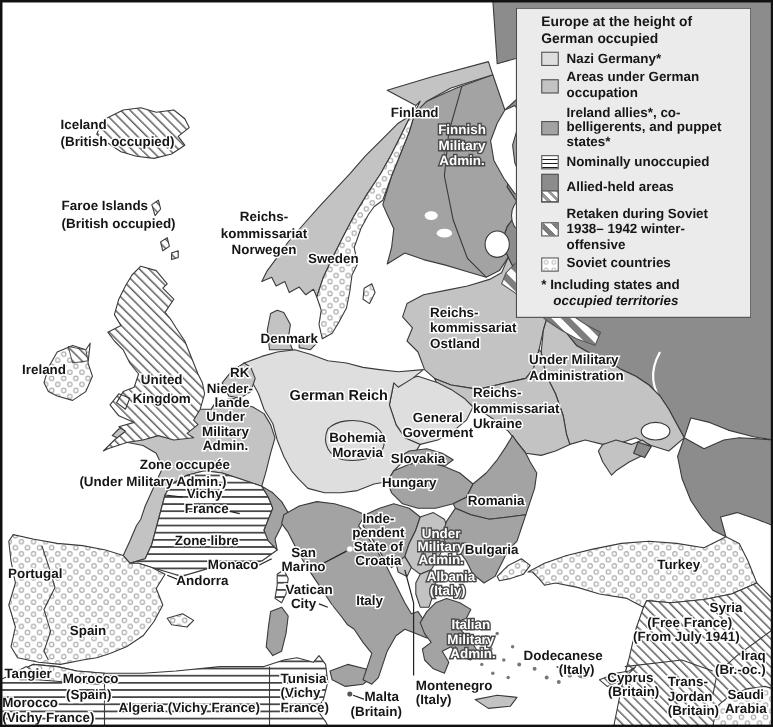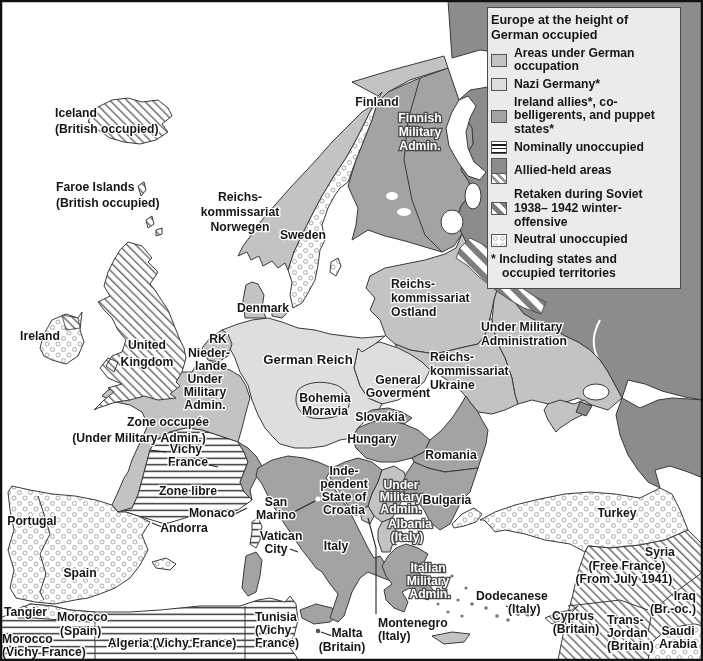--- a/index.html
+++ b/index.html
@@ -12,36 +12,36 @@
   .f-ally{fill:var(--c-allies);}
   .f-dark{fill:var(--c-allied);}
   .f-sea{fill:#ffffff;}
   .ln{fill:none;stroke:#3a3a3a;stroke-width:1;}
   .ldr{fill:none;stroke:#222;stroke-width:1.1;}
   path.rg, ellipse.rg{stroke:#3a3a3a;stroke-width:1;stroke-linejoin:round;}
   text.lbl{font-family:"Liberation Sans",sans-serif;}
   .lt-b{fill:#161616;stroke:#ffffff;stroke-width:2.6px;paint-order:stroke;font-weight:bold;}
   .lt-w{fill:#ffffff;stroke:#4a4a4a;stroke-width:2.6px;paint-order:stroke;font-weight:bold;}
   
-  #legend{position:absolute;left:487px;top:7px;width:194px;background:#ebebeb;
-          border:1.6px solid #4a4a4a;padding:5px 7px 7px 3px;box-sizing:border-box;color:#161616;}
+  #legend{position:absolute;left:469px;top:7px;width:214px;background:#ebebeb;
+          border:1.6px solid #4a4a4a;padding:5px 7px 7px 22px;box-sizing:border-box;color:#161616;}
   #legend .ttl{font-size:12.6px;font-weight:bold;line-height:1.18;margin-bottom:4px;}
   .li{display:flex;gap:7px;margin:4px 0;align-items:center;font-size:12.2px;font-weight:bold;line-height:1.12;}
   .sw{flex:0 0 16px;width:16px;height:13px;border:1.2px solid #555;box-sizing:border-box;background:#fff;}
   .sw-nazi{background:var(--c-nazi);}
   .sw-occupied{background:var(--c-occupied);}
   .sw-allies{background:var(--c-allies);}
   .sw-hstripes{background:repeating-linear-gradient(180deg,#fff 0 2.4px,#1a1a1a 2.4px 3.6px);}
   .sw-allied{height:26px;position:relative;background:var(--c-allied);}
   .sw-allied::after{content:"";position:absolute;left:-1px;right:-1px;top:56%;bottom:-1px;
      border:1.2px solid #555;background:repeating-linear-gradient(45deg,#fff 0 3px,#9a9a9a 3px 6px);}
   .sw-retaken{background:repeating-linear-gradient(45deg,#ffffff 0 4px,#7d7d7d 4px 9px);}
   .sw-neutral{background-color:#fff;background-image:radial-gradient(circle,#fff 1.3px,#9a9a9a 1.5px,#fff 2.6px,#fff 100%);background-size:7px 7px;}
   .fn{font-size:12.2px;font-weight:bold;line-height:1.18;margin-top:5px;}
-  .fn .l2{padding-left:11px;}
+  .fn .l2{padding-left:11px;font-style:italic;}
 </style>
 </head>
 <body>
 
 <div id="stage">
 
 <svg id="map" width="703" height="661" viewBox="0 0 703 661" xmlns="http://www.w3.org/2000/svg">
   <defs>
     <pattern id="pDots" width="11" height="11" patternUnits="userSpaceOnUse">
       <rect width="11" height="11" fill="#ffffff"></rect>
@@ -303,46 +303,46 @@
   <rect x="1" y="1" width="701" height="659" fill="none" stroke="#111" stroke-width="2.5"></rect>
 </svg>
 
 <div id="legend">
   <div class="ttl">
     <div>Europe at the height of</div>
     <div>German occupied</div>
   </div>
   <div id="legendItems">
         <div class="li">
+          <span class="sw sw-nazi"></span>
+          <span>Nazi Germany*</span>
+        </div>
+        <div class="li">
           <span class="sw sw-occupied"></span>
           <span>Areas under German occupation</span>
         </div>
         <div class="li">
-          <span class="sw sw-nazi"></span>
-          <span>Nazi Germany*</span>
-        </div>
-        <div class="li">
           <span class="sw sw-allies"></span>
           <span>Ireland allies*, co-belligerents, and puppet states*</span>
         </div>
         <div class="li">
           <span class="sw sw-hstripes"></span>
           <span>Nominally unoccupied</span>
         </div>
         <div class="li">
           <span class="sw sw-allied"></span>
           <span>Allied-held areas</span>
         </div>
         <div class="li">
           <span class="sw sw-retaken"></span>
           <span>Retaken during Soviet 1938– 1942 winter-offensive</span>
         </div>
         <div class="li">
           <span class="sw sw-neutral"></span>
-          <span>Neutral unoccupied</span>
+          <span>Soviet countries</span>
         </div>
       </div>
   <div class="fn">
     <div>* Including states and</div>
     <div class="l2">occupied territories</div>
   </div>
 </div>
 
 </div>
 

